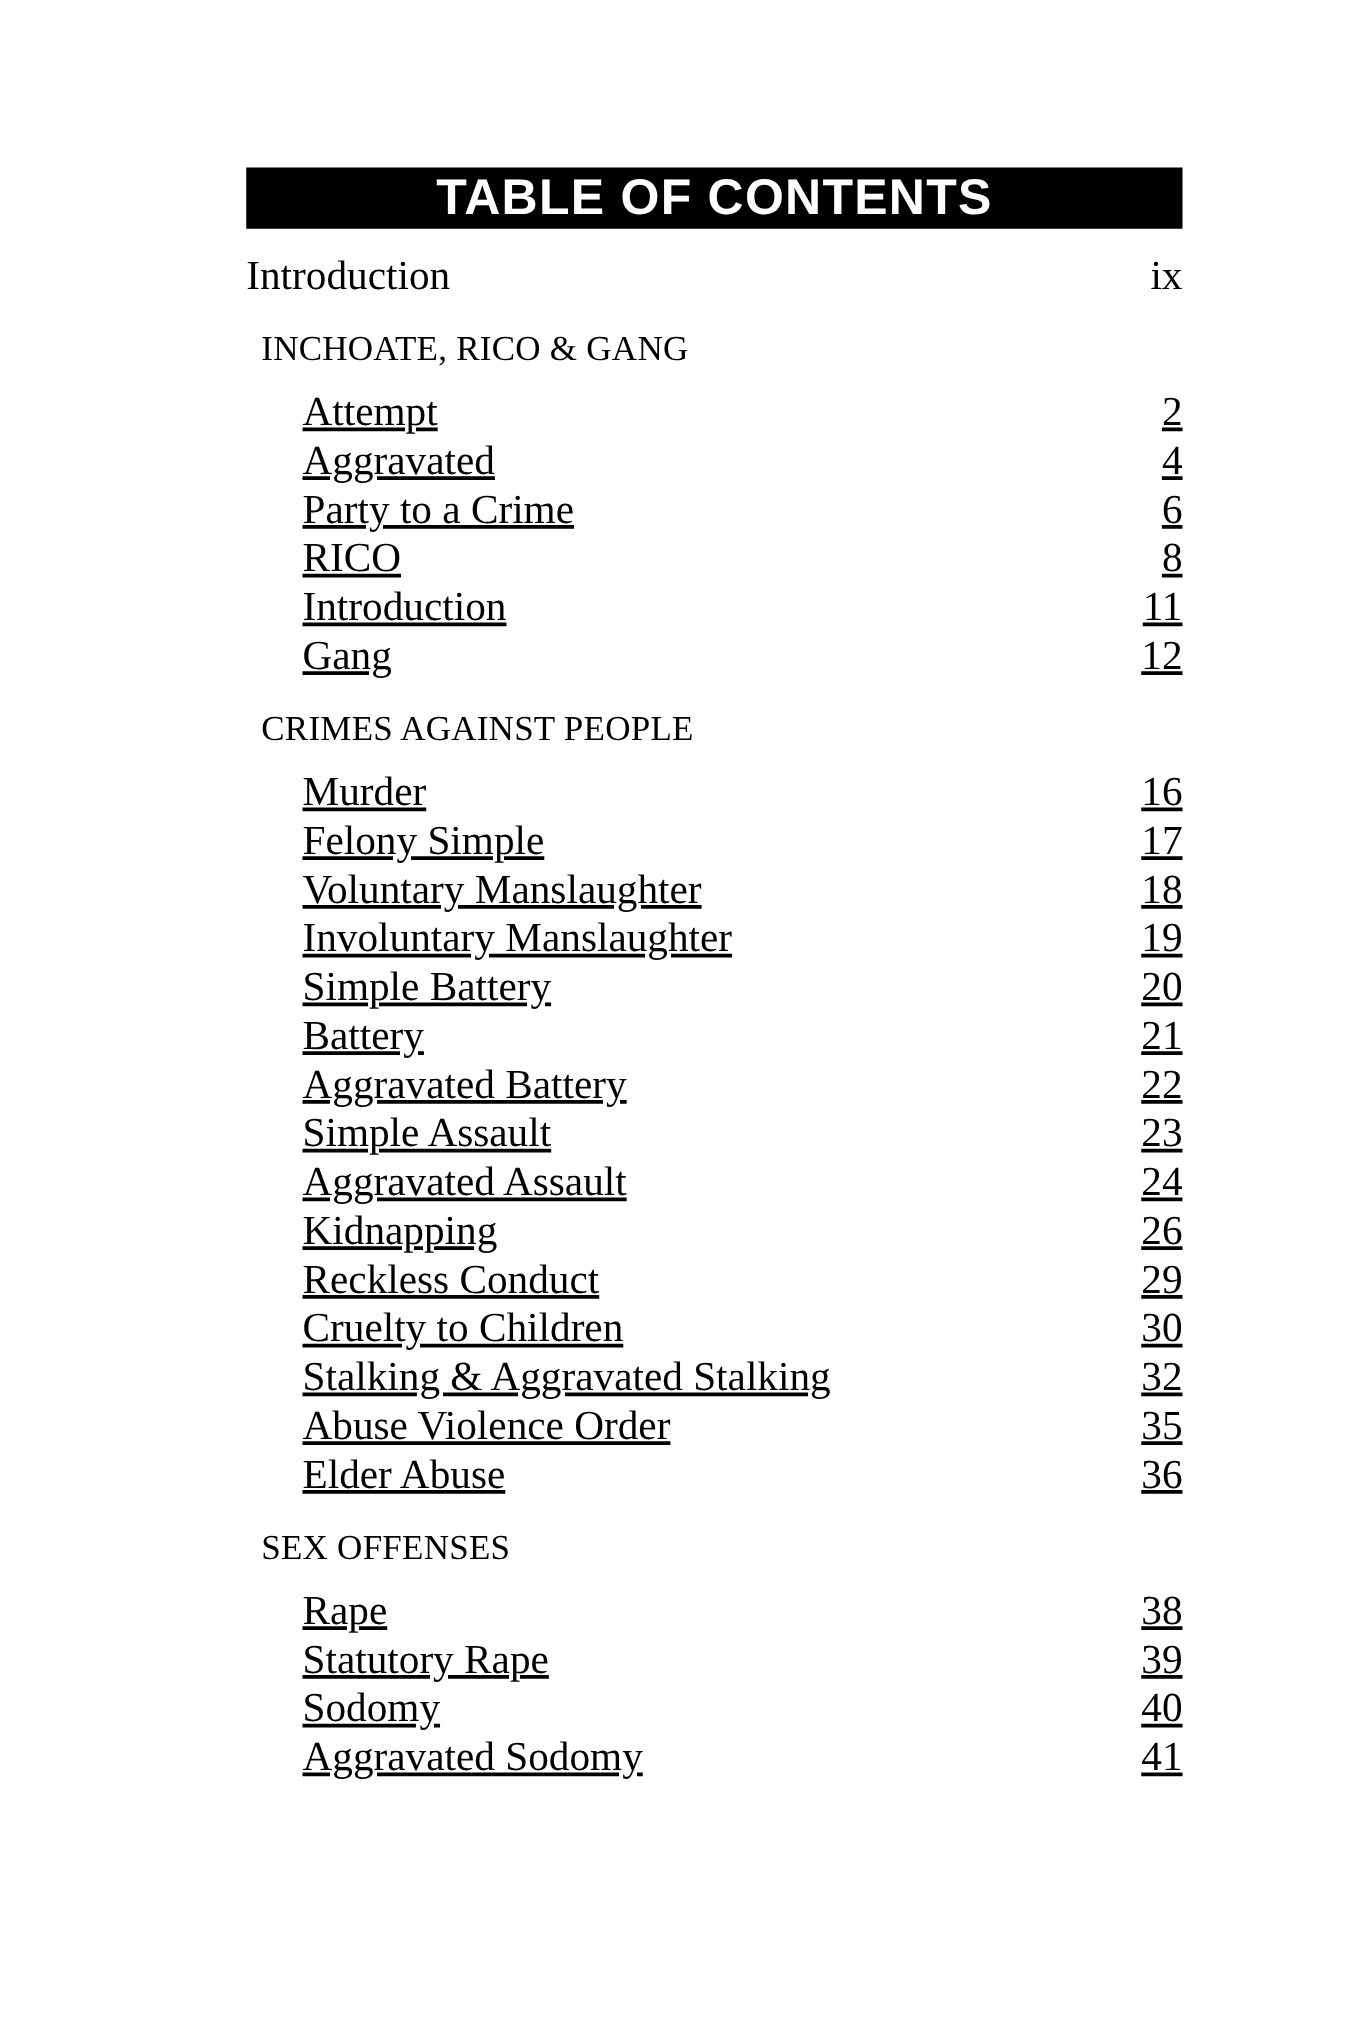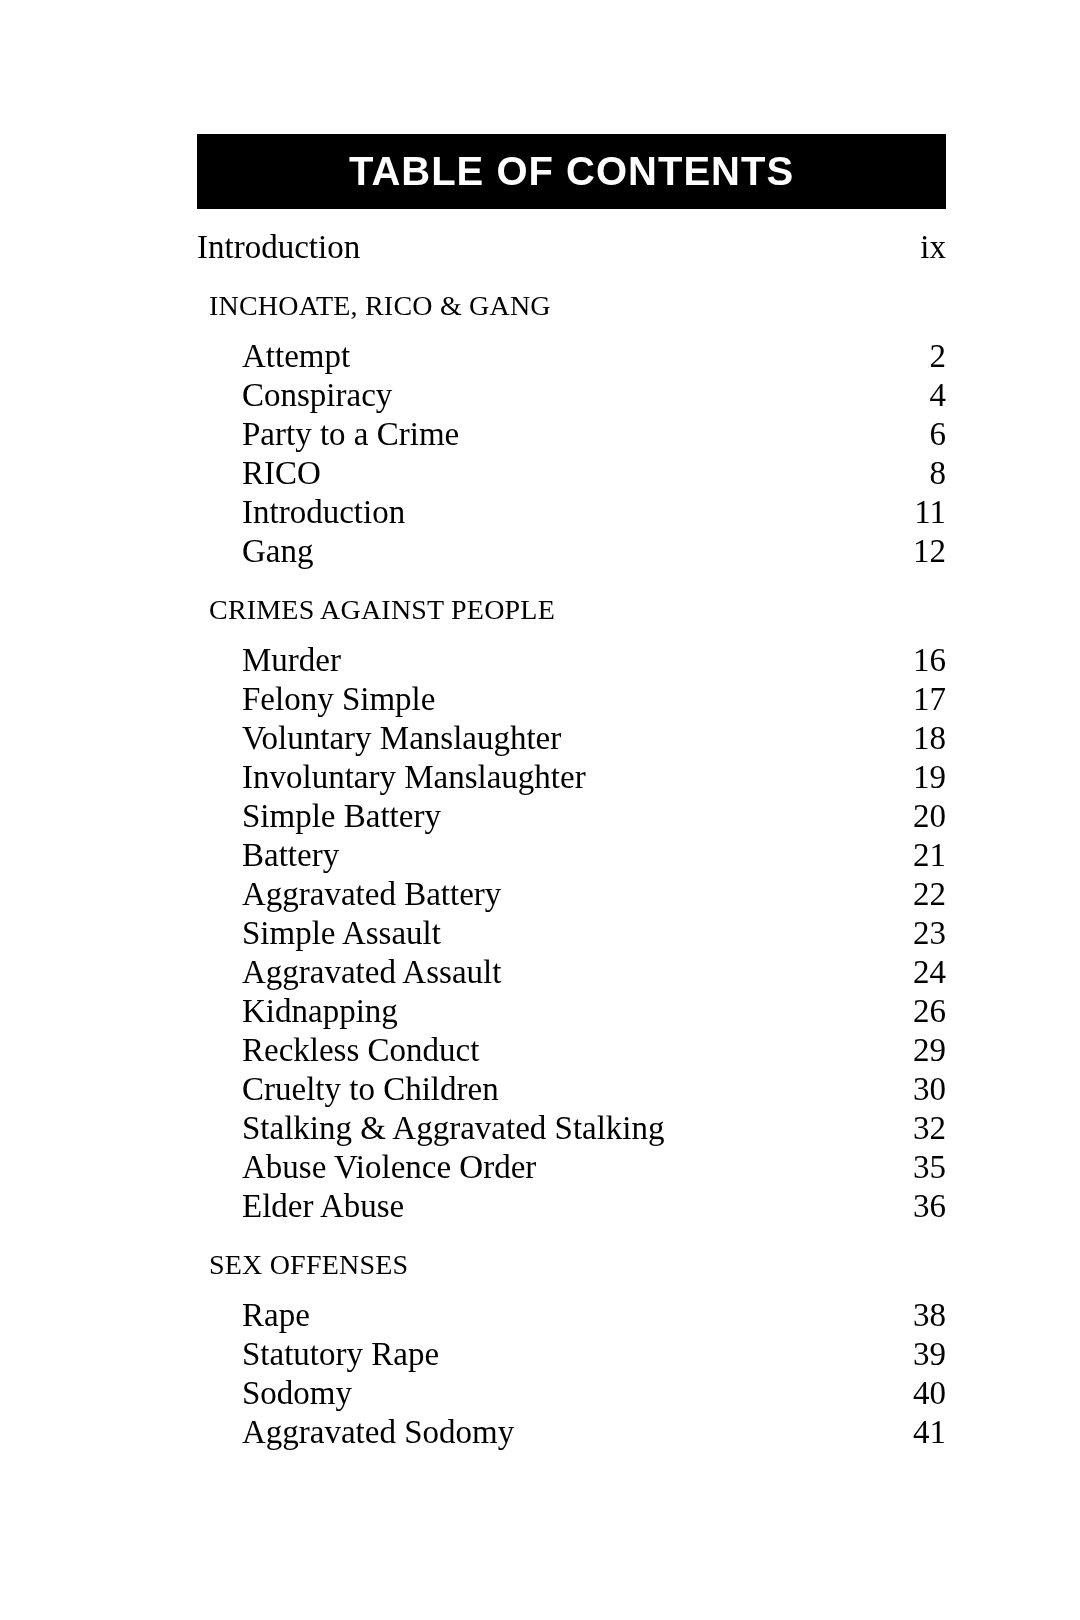--- a/index.html
+++ b/index.html
@@ -17,21 +17,21 @@
     position:relative;
     overflow:hidden;
   }
   .content{
     position:absolute;
     left:197px;
     top:134px;
     width:749px;
   }
   .title-bar{
-    height:75px;
+    height:49px;
     background:var(--header-bg);
     display:flex;
     align-items:center;
     justify-content:center;
   }
   .title-bar h1{
     margin:0;
     color:var(--header-text);
     font-family:"Liberation Sans", sans-serif;
     font-weight:700;
@@ -56,20 +56,21 @@
     line-height:39px;
     letter-spacing:0.2px;
   }
   .toc-row{
     display:flex;
     justify-content:space-between;
     align-items:baseline;
     font-size:33px;
     line-height:39px;
     padding-left:45px;
+    text-decoration:underline;
   }
   .page-num{
     font-style:normal;
   }
 </style>
 </head>
 <body>
 
 <div class="page">
   <div class="content">
@@ -86,21 +87,21 @@
     <div id="sections">
   <section class="toc-section">
     <h2 class="section-heading">INCHOATE, RICO &amp; GANG</h2>
     <div class="section-items">
   <div class="toc-row">
     <span class="toc-label">Attempt</span>
     <span class="page-num">2</span>
   </div>
 
   <div class="toc-row">
-    <span class="toc-label">Conspiracy</span>
+    <span class="toc-label">Aggravated</span>
     <span class="page-num">4</span>
   </div>
 
   <div class="toc-row">
     <span class="toc-label">Party to a Crime</span>
     <span class="page-num">6</span>
   </div>
 
   <div class="toc-row">
     <span class="toc-label">RICO</span>

